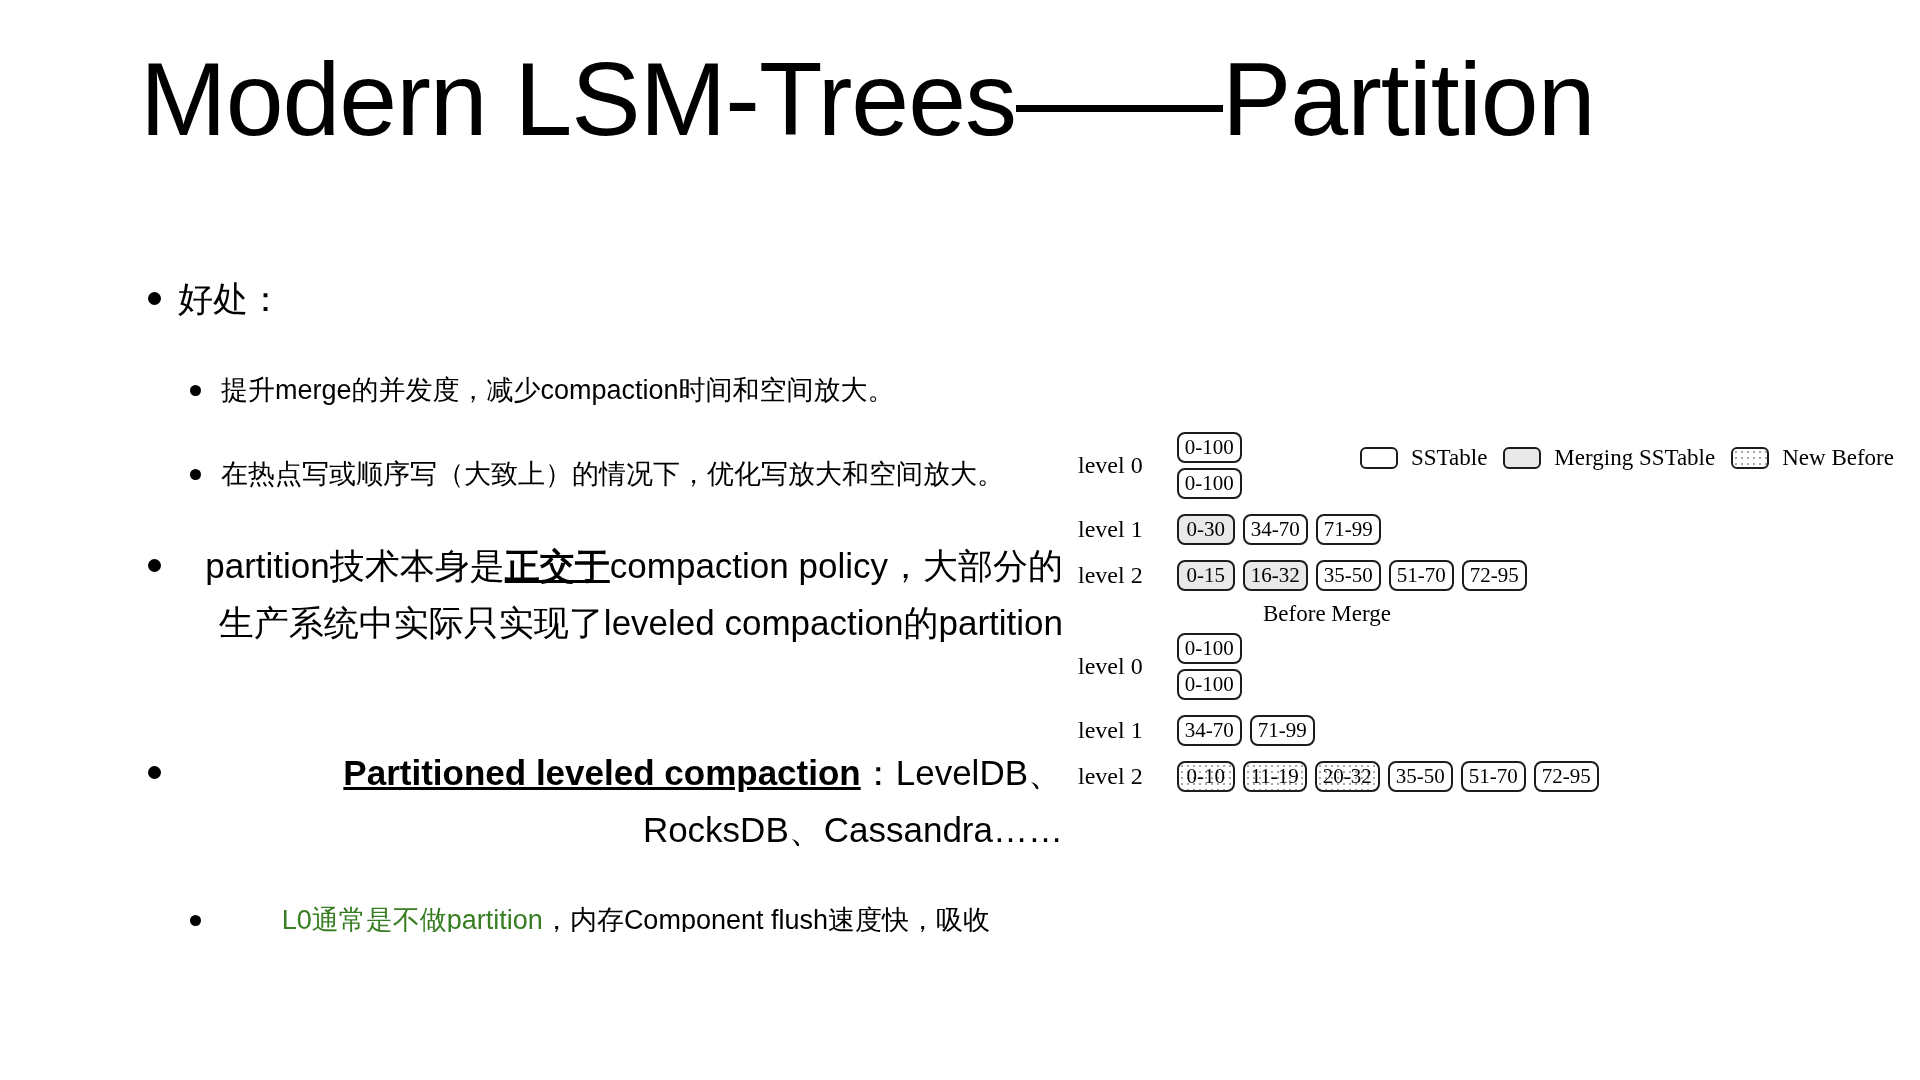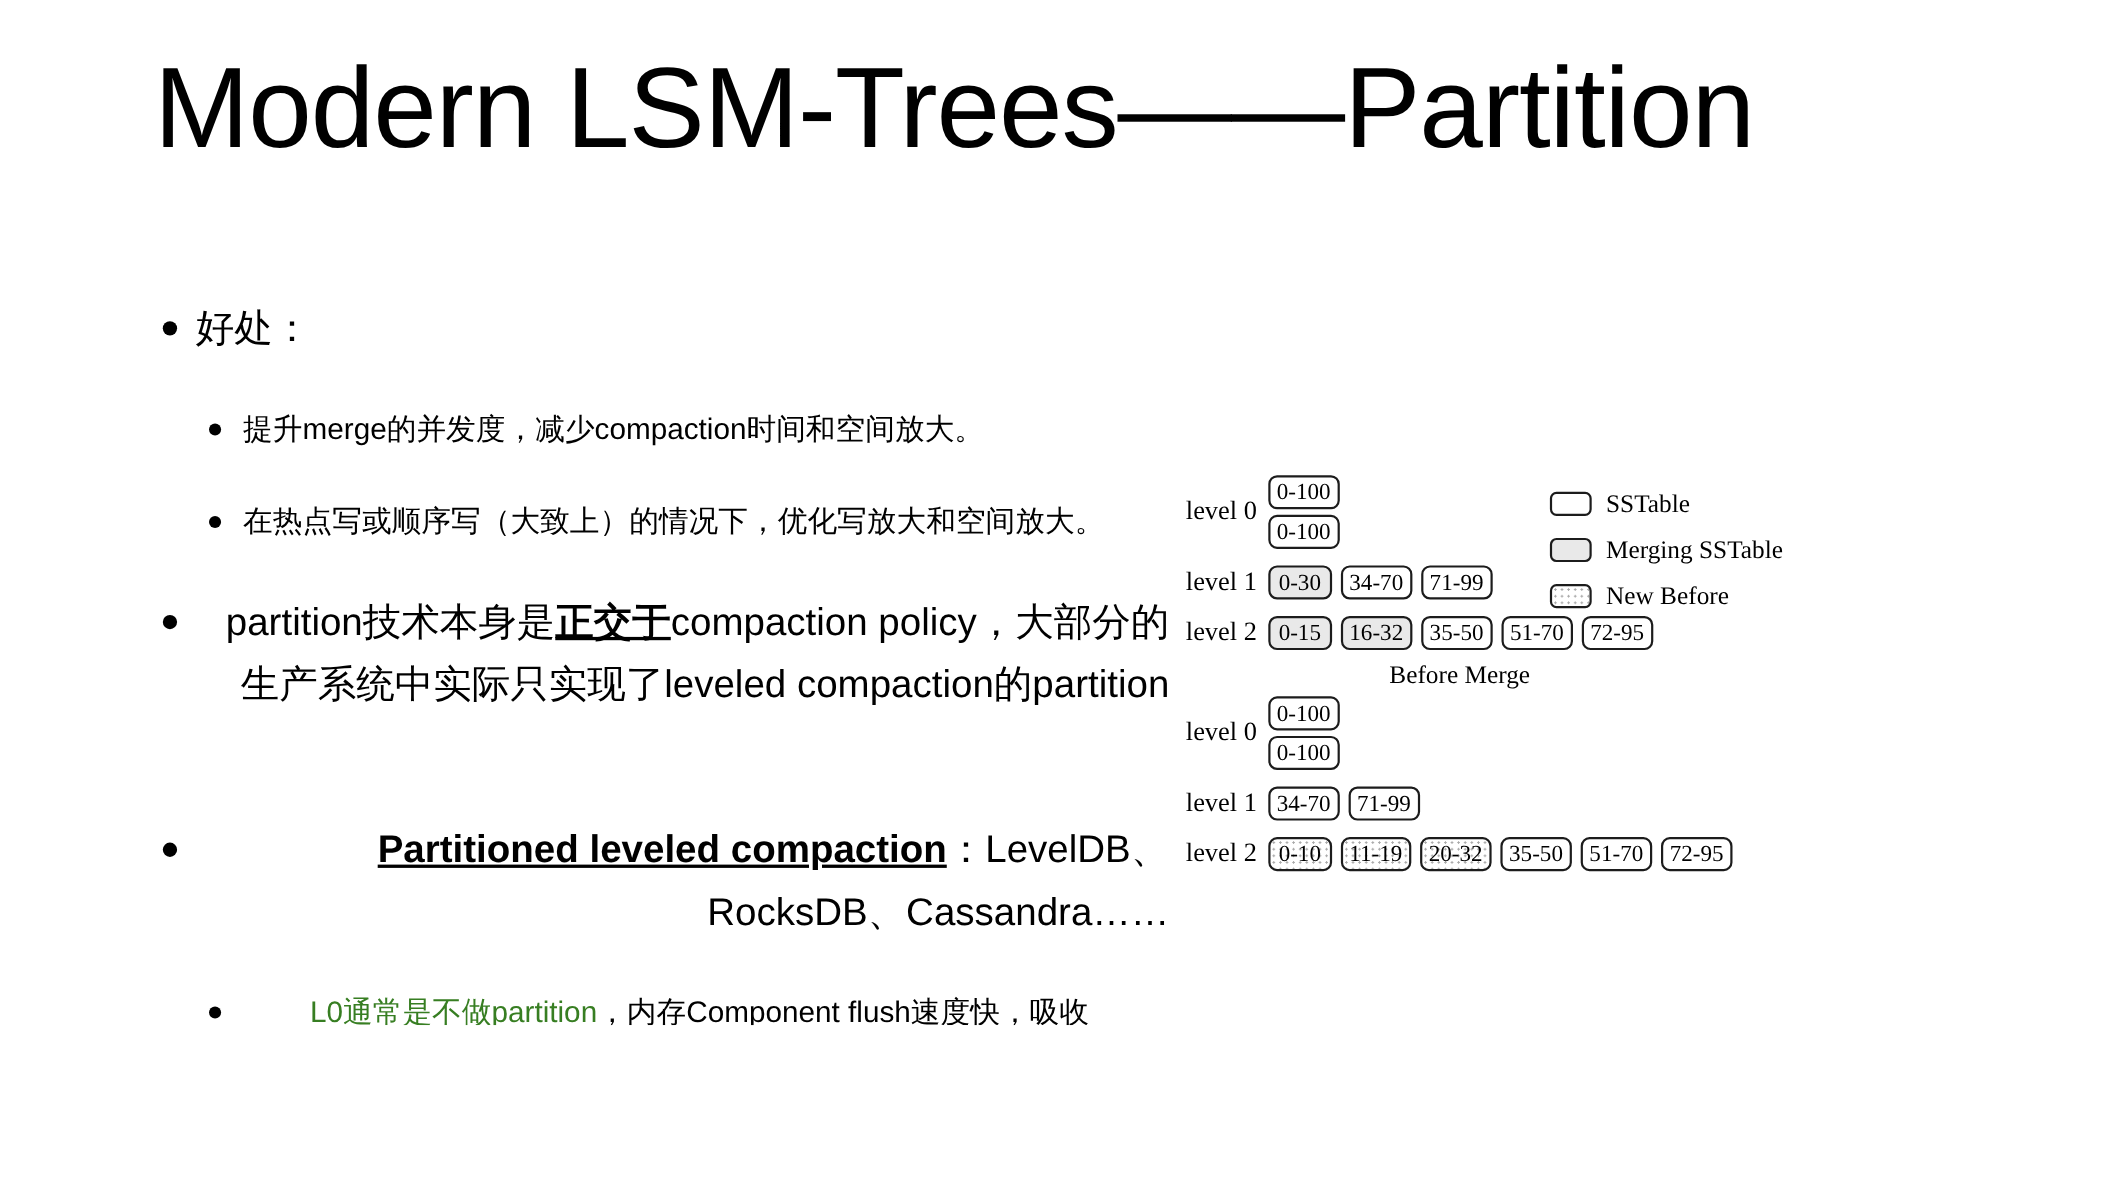--- a/index.html
+++ b/index.html
@@ -19,38 +19,38 @@
   .l2{left:190px;width:940px;font-size:27px;line-height:44px;}
   .l2 .dot{width:11px;height:11px;margin:17px 20px 0 0;}
   .l2.narrow{width:800px;gap:40px;}
   .b .txt b{font-weight:bold;text-decoration:underline;}
   .green{color:var(--green,#377e22);}
   
   .diagram{position:absolute;left:1078px;top:432px;font-family:"Liberation Serif","DejaVu Serif",serif;}
   .lrow{display:flex;align-items:center;margin-top:15px;}
   .lrow:first-child{margin-top:0;}
   .llabel{flex:0 0 64px;text-align:right;margin-right:10px;font-size:24px;white-space:nowrap;}
-  .boxes{display:flex;gap:8px;}
+  .boxes{display:flex;gap:8px;margin-left:24px;}
   .lrow.stacked .boxes{flex-direction:column;gap:5px;}
   .sbox{
     box-sizing:border-box;height:31px;padding:0 6px;min-width:58px;
     border:2px solid var(--border,#1c1c1c);border-radius:8px;background:#fff;
     display:flex;align-items:center;justify-content:center;
     font-size:21px;white-space:nowrap;
   }
   .sbox.merging{background:var(--merging,#e9e9e9);}
   .sbox.new{
     background-color:#fff;
     background-image:radial-gradient(#a8a8a8 1px, transparent 1.2px);
     background-size:6px 6px;
   }
   .dcaption{width:350px;margin:10px 0 0 74px;text-align:center;font-size:23px;}
   .dsec.after{margin-top:6px;}
   
-  .legend{position:absolute;left:1409px;top:445px;display:flex;flex-direction:column;gap:16px;
+  .legend{position:absolute;left:1360px;top:445px;display:flex;flex-direction:row;gap:16px;
     font-family:"Liberation Serif","DejaVu Serif",serif;}
   .lgrow{display:flex;align-items:center;gap:13px;}
   .legend .sbox.sw{width:38px;min-width:38px;height:22px;border-radius:6px;padding:0;border-width:2px;}
   .lglabel{font-size:23px;white-space:nowrap;}
 </style>
 </head>
 <body>
 
 <div class="slide">
 

